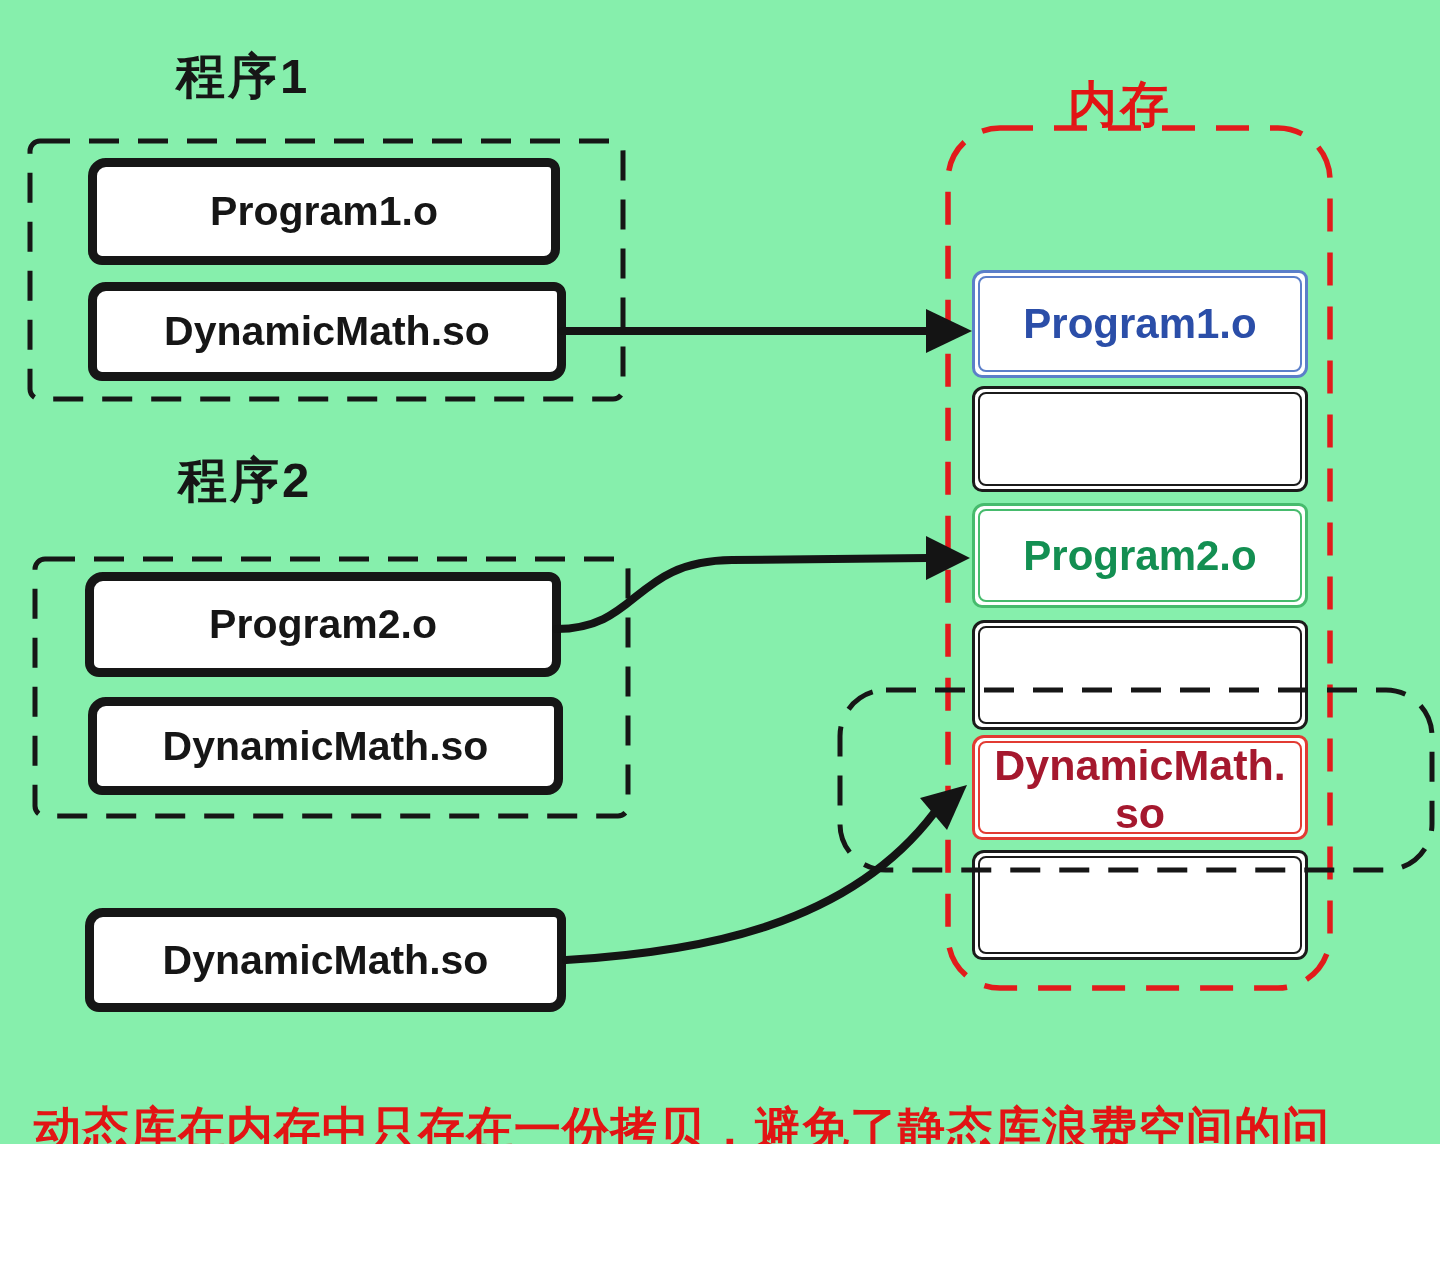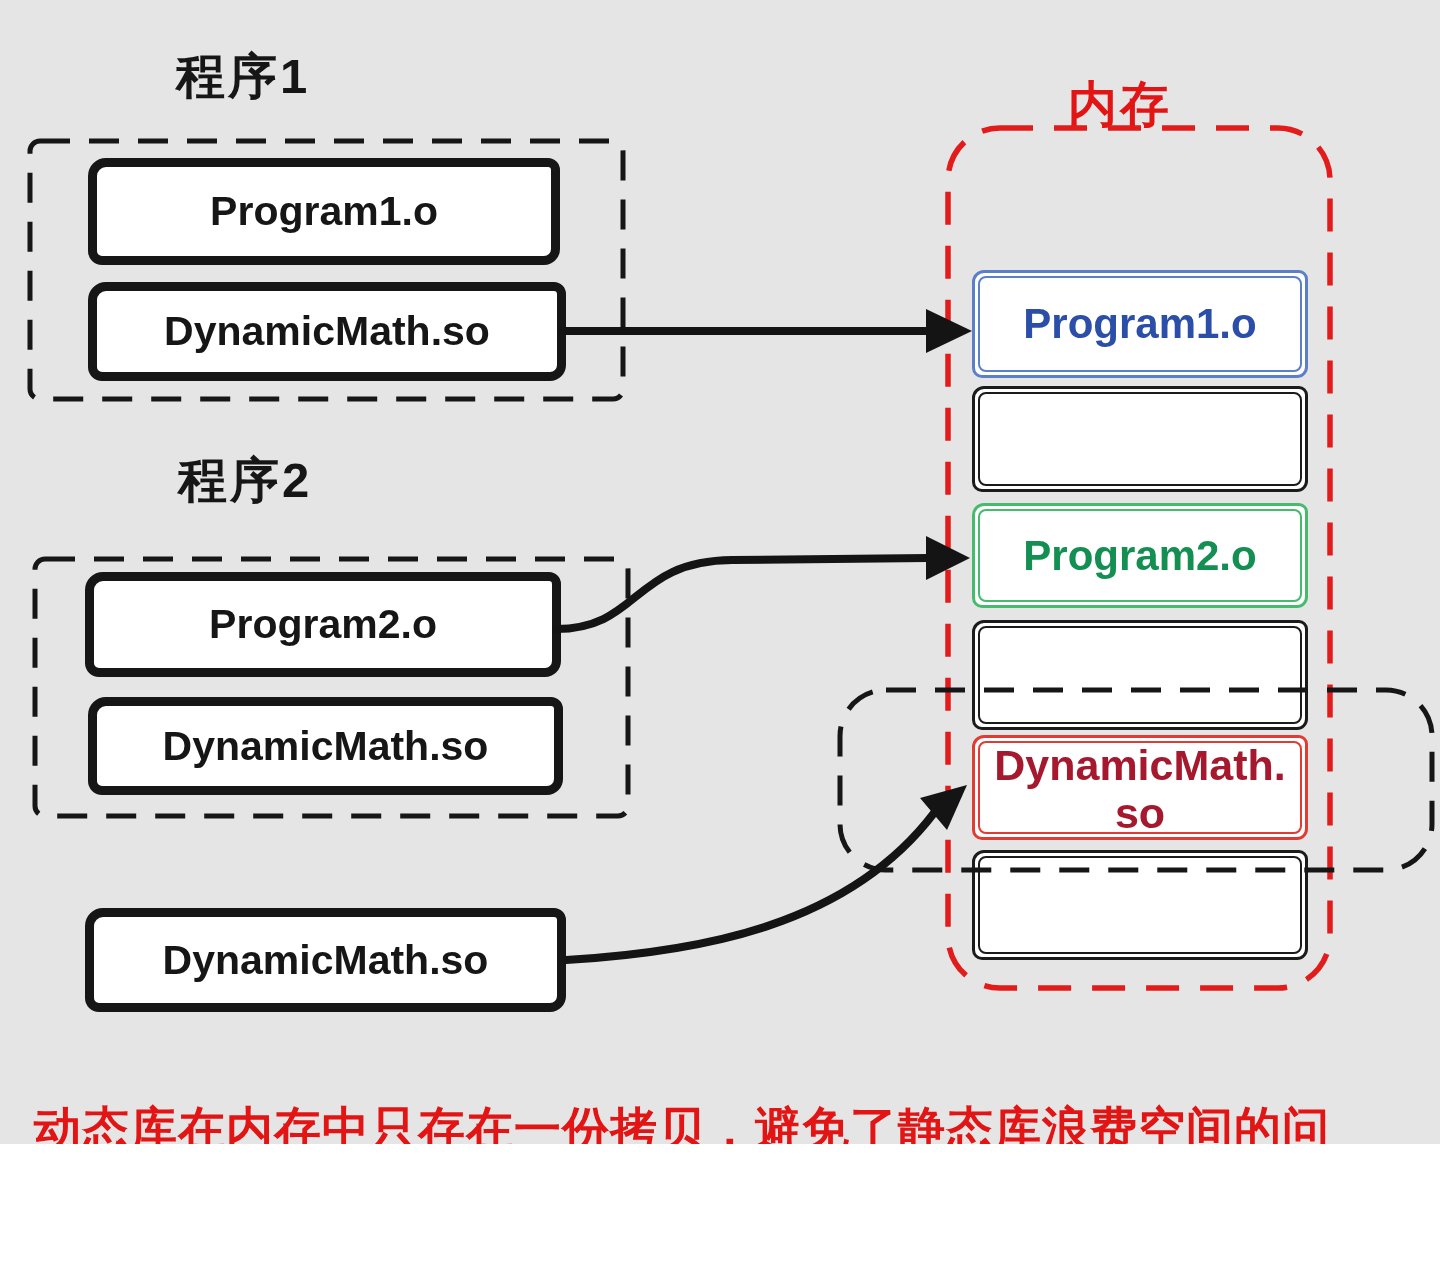--- a/index.html
+++ b/index.html
@@ -1,17 +1,17 @@
 <!DOCTYPE html>
 <html><head>
 <meta charset="utf-8">
 <style>
   html,body{margin:0;padding:0;background:#ffffff;}
   .canvas{
-    position:relative;width:1440px;height:1144px;background:#e5e5e5;
+    position:relative;width:1440px;height:1144px;background:#86efac;
     font-family:"Liberation Sans","DejaVu Sans",sans-serif;overflow:hidden;
   }
   .hand-label{
     position:absolute;font-weight:bold;font-size:49px;color:#161616;
     letter-spacing:3px;white-space:nowrap;z-index:2;
   }
   .hand-label.red{color:#e21414;}
   .solid-box{
     position:absolute;box-sizing:border-box;background:#ffffff;
     border:9px solid #161616;border-radius:18px 12px 16px 14px;

